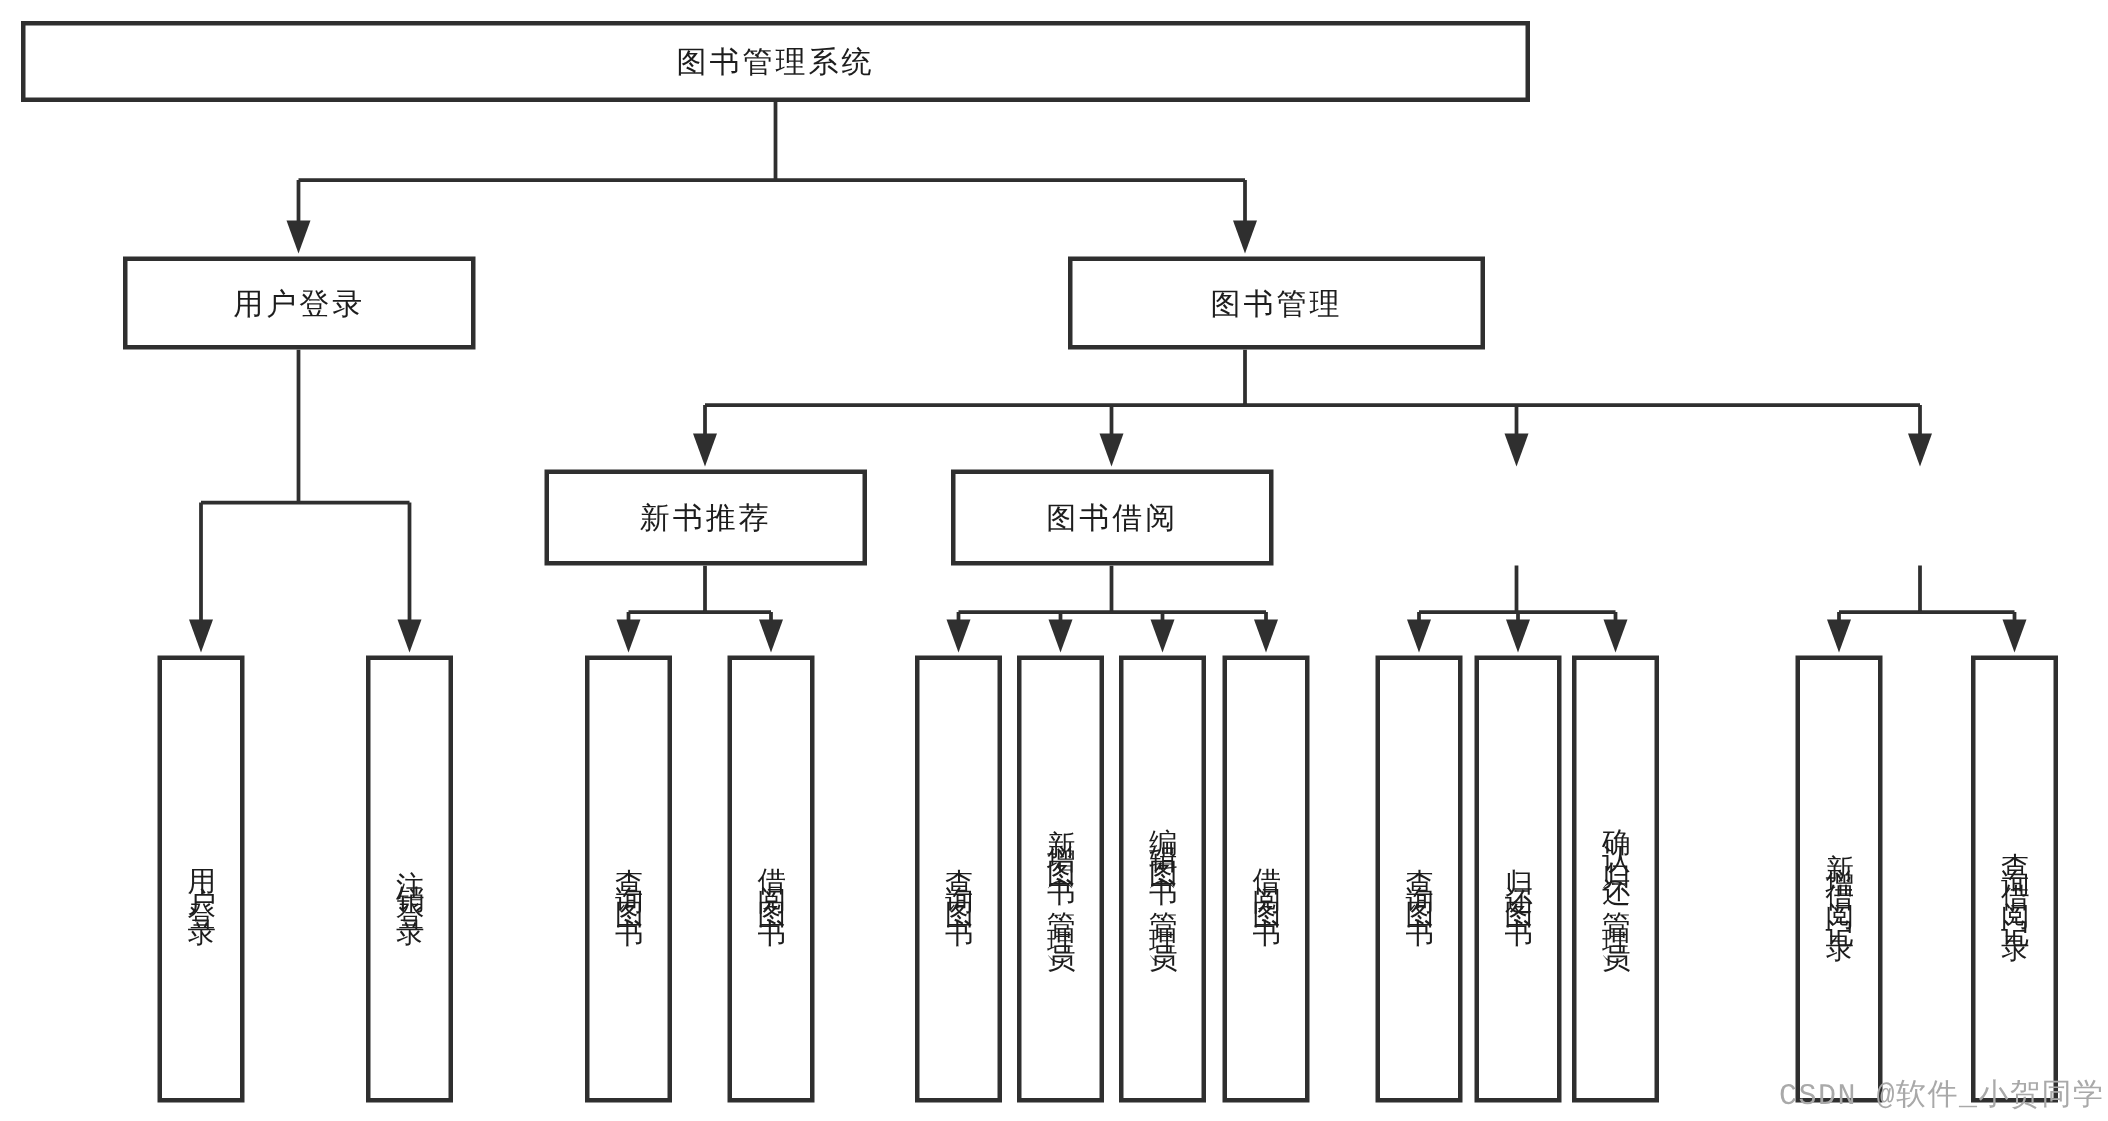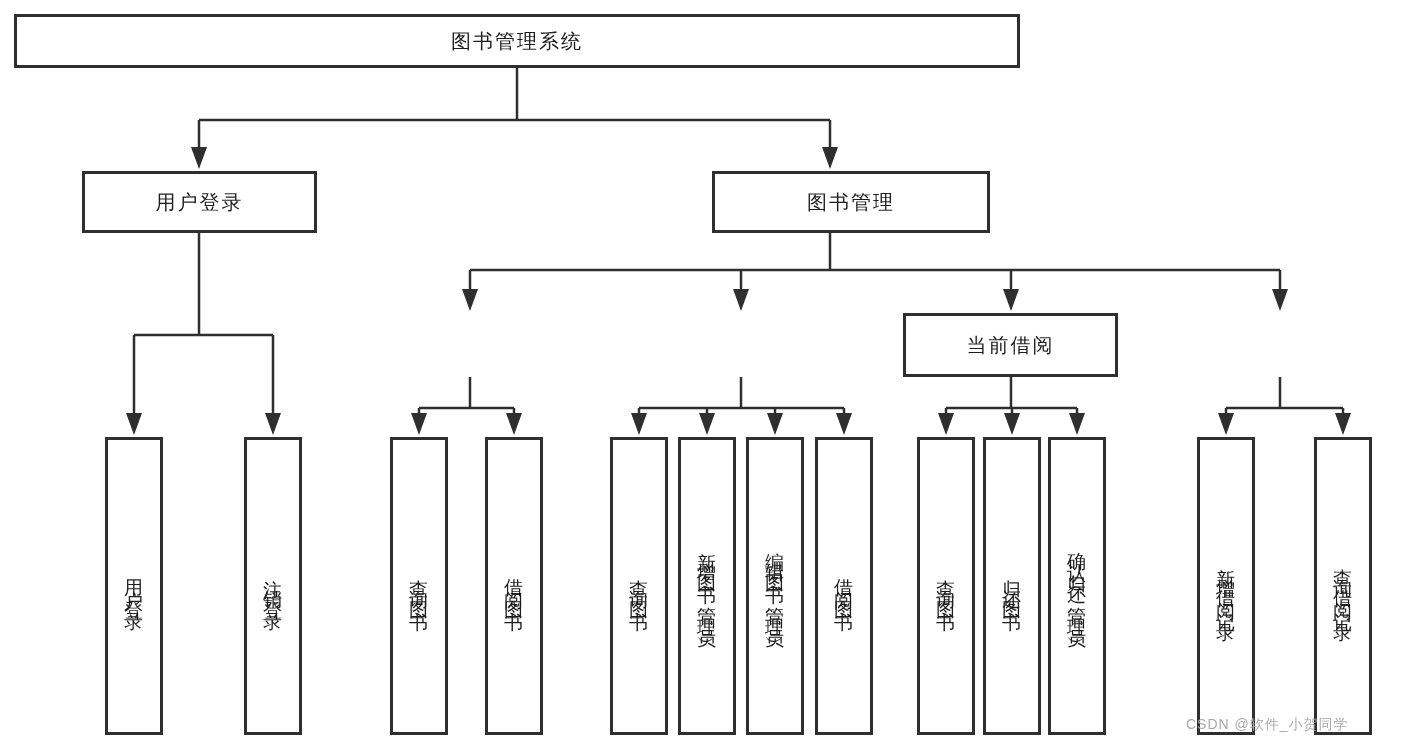--- a/index.html
+++ b/index.html
@@ -23,21 +23,21 @@
   .lvl3-borrow{left:634px;}
   .lvl3-current{left:903px;}
   .lvl3-records{left:1172px;width:214px;}
   .leaf{top:437px;width:58px;height:298px;}
   .leaf .label{
     writing-mode:vertical-rl;text-orientation:mixed;
     font-size:19px;letter-spacing:11px;line-height:1;
   }
   .watermark{
     position:absolute;left:1186px;top:716px;z-index:5;
-    font-size:14px;color:#a9a9a9;letter-spacing:1px;white-space:nowrap;
+    font-size:20px;color:#a9a9a9;letter-spacing:1px;white-space:nowrap;font-family:Liberation Mono, monospace;
   }
 </style>
 </head>
 <body>
 
 <div class="stage">
 
   <svg class="connector-layer" width="1405" height="747" viewBox="0 0 1405 747" xmlns="http://www.w3.org/2000/svg">
     <g stroke="#2f2f2f" stroke-width="2.5" fill="none">
 
@@ -85,22 +85,25 @@
     <span class="label">图书管理系统</span>
   </div>
 
   <div class="box h-box lvl2-login">
     <span class="label">用户登录</span>
   </div>
   <div class="box h-box lvl2-mgmt">
     <span class="label">图书管理</span>
   </div>
 
-  <div class="box h-box lvl3 lvl3-current">
-    <span class="label">当前借阅</span>
+  <div class="box h-box lvl3 lvl3-newbook">
+    <span class="label">新书推荐</span>
+  </div>
+  <div class="box h-box lvl3 lvl3-borrow">
+    <span class="label">图书借阅</span>
   </div>
 
   <div class="box leaf" style="left:105px">
     <span class="label">用户登录</span>
   </div>
   <div class="box leaf" style="left:244px">
     <span class="label">注销登录</span>
   </div>
 
   <div class="box leaf" style="left:390px">

